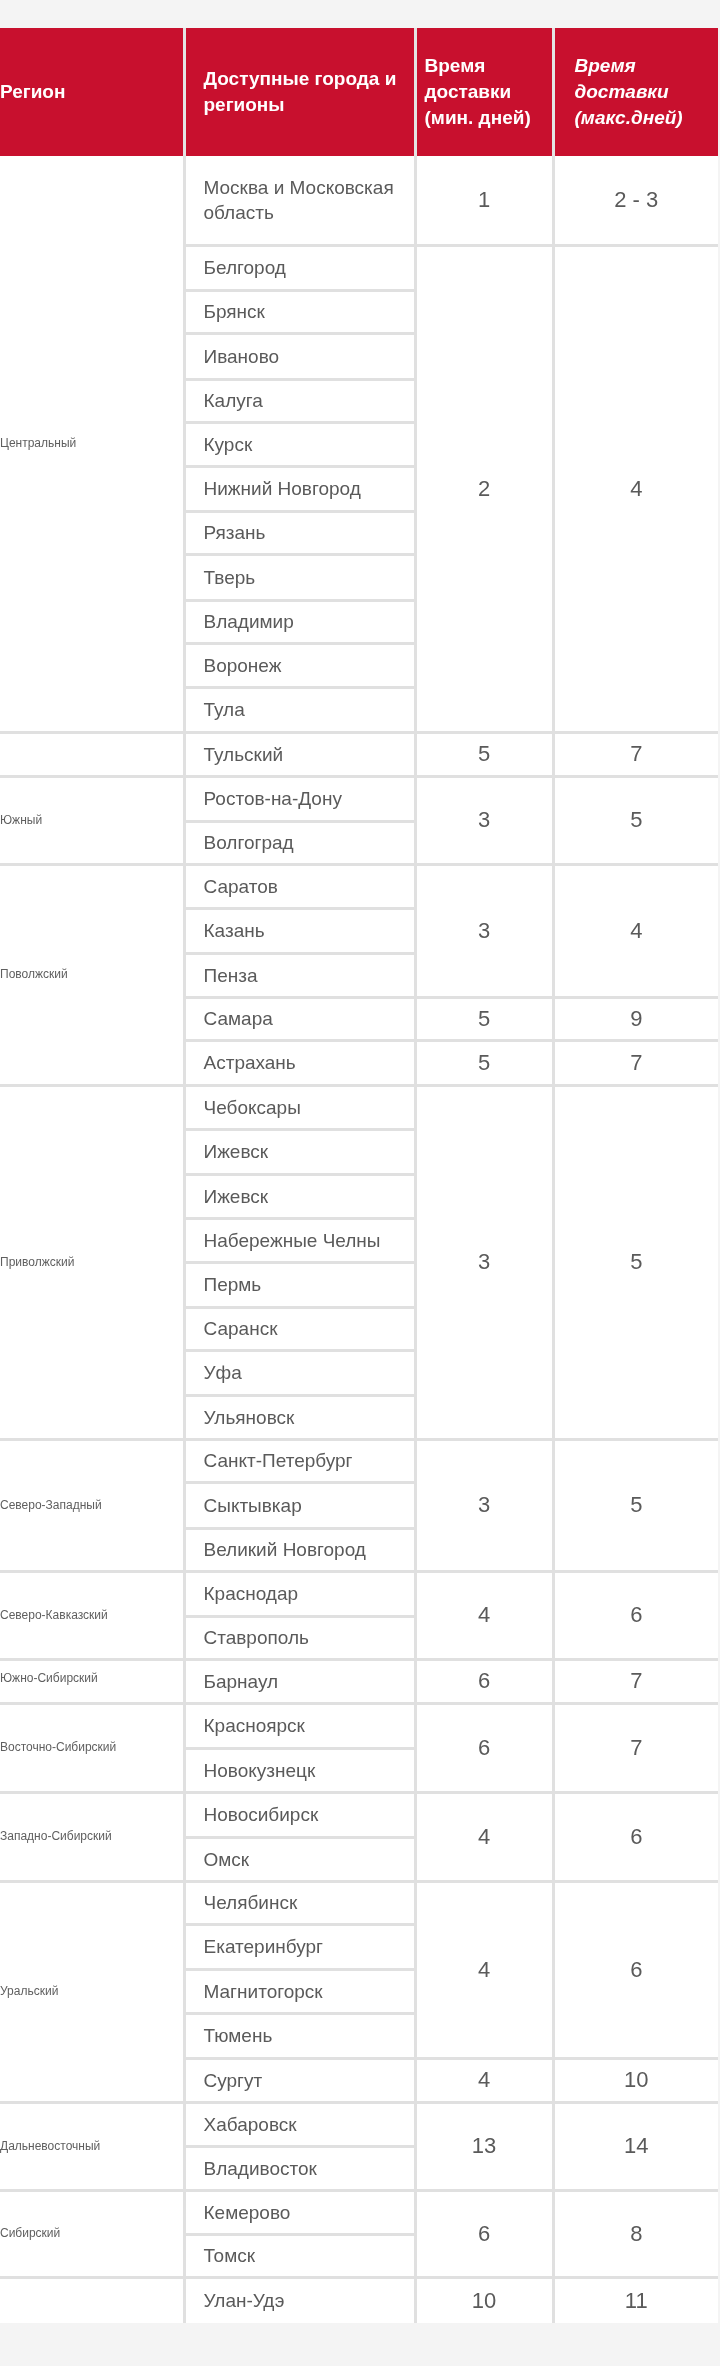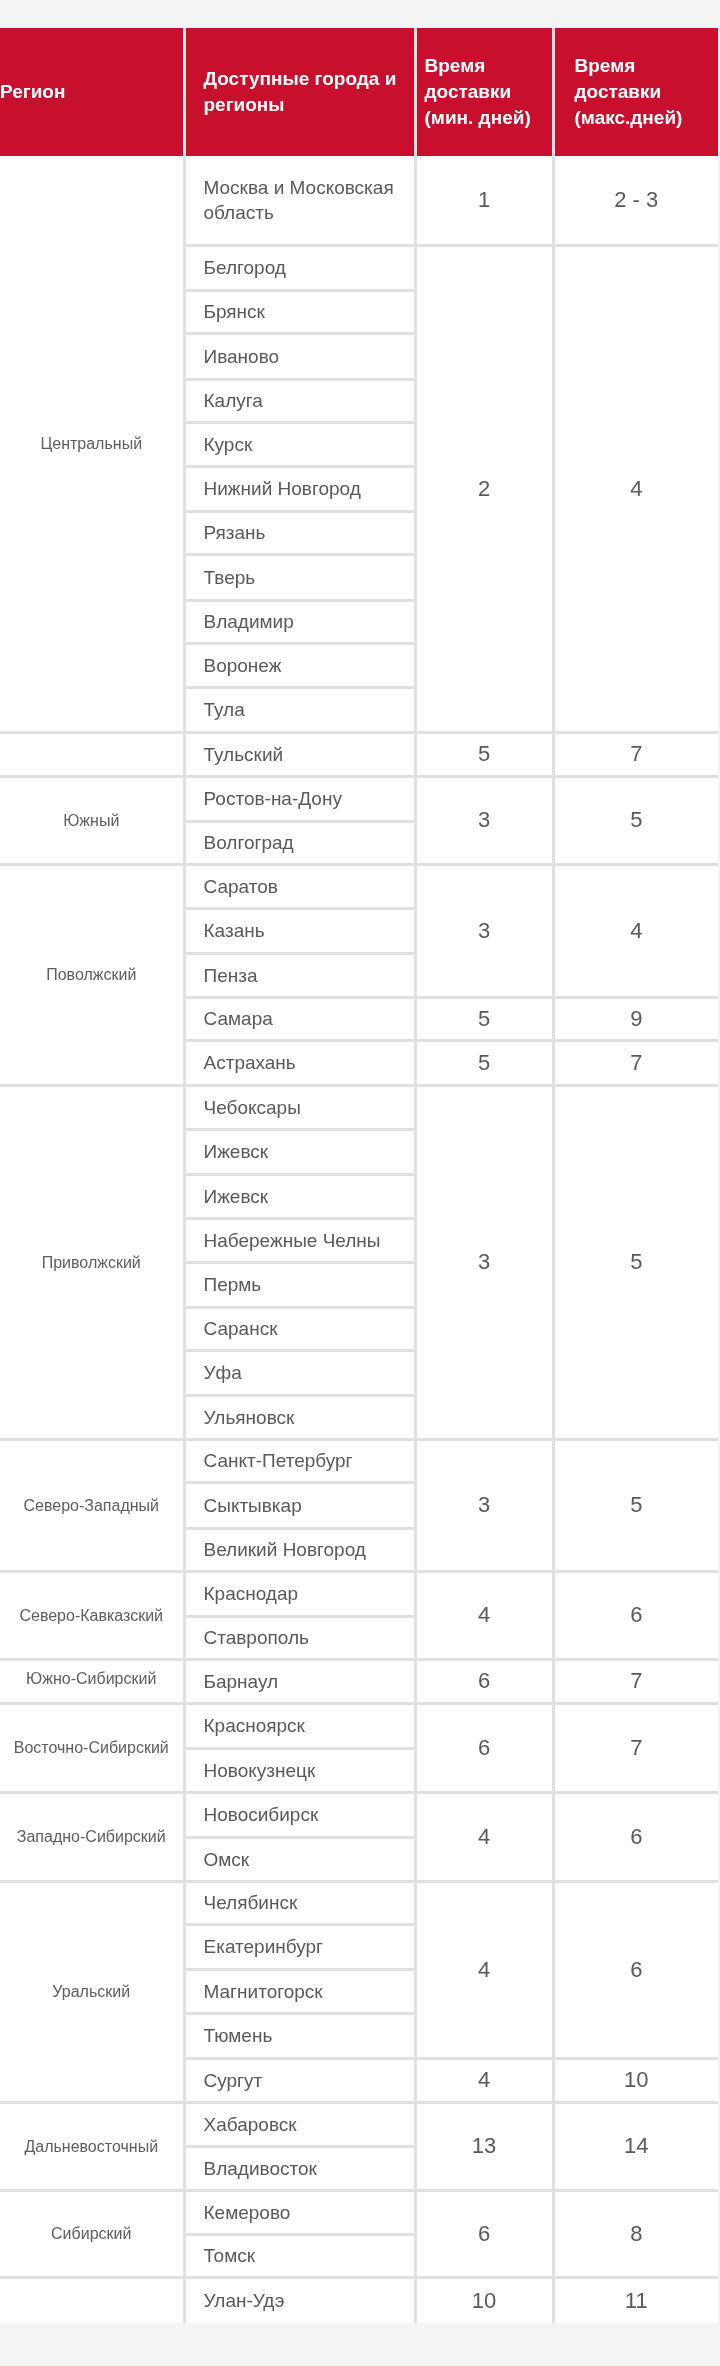--- a/index.html
+++ b/index.html
@@ -18,26 +18,26 @@
   #delivery-table col.c-max { width: 165px; }
   thead th {
     background: #c8102e; color: #fff; font-weight: bold;
     font-size: 19px; line-height: 26px; height: 128px; padding: 0;
     border-left: 3px solid #e4e4e4; vertical-align: middle; text-align: left;
   }
   thead th:first-child { border-left: none; }
   thead th .h-in { display: block; padding-left: 18px; }
   thead th:first-child .h-in { padding-left: 0; }
   thead th.h-min .h-in { padding-left: 8px; }
-  thead th.h-max .h-in { padding-left: 20px; }
+  thead th.h-max .h-in { padding-left: 20px; font-style: italic; }
   tbody td {
     padding: 0; color: #5a5a5a; border-top: 3px solid #e0e0e0;
     border-left: 3px solid #e0e0e0; vertical-align: middle;
   }
-  tbody td.region { border-left: none; text-align: center; font-size: 16px; line-height: 23px; color: #5f5f5f; }
+  tbody td.region { border-left: none; text-align: left; font-size: 12px; line-height: 23px; color: #5f5f5f; }
   tbody td.region.top { vertical-align: top; padding-top: 6px; }
   tbody td.city { font-size: 19px; line-height: 25px; padding-left: 18px; padding-right: 4px; }
   tbody td.num { text-align: center; font-size: 22px; color: #5a5a5a; }
   tbody tr.first td { border-top: none; }
 </style>
 </head>
 <body>
 
 <table id="delivery-table">
   <colgroup>

